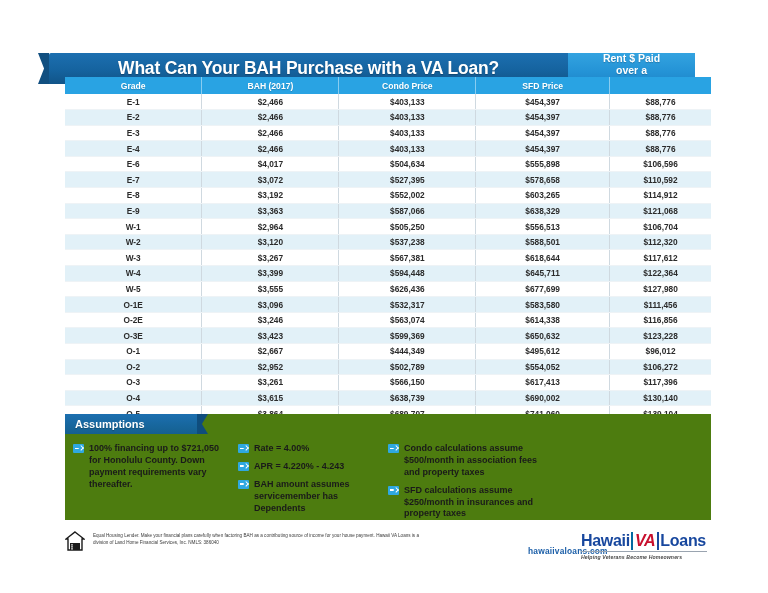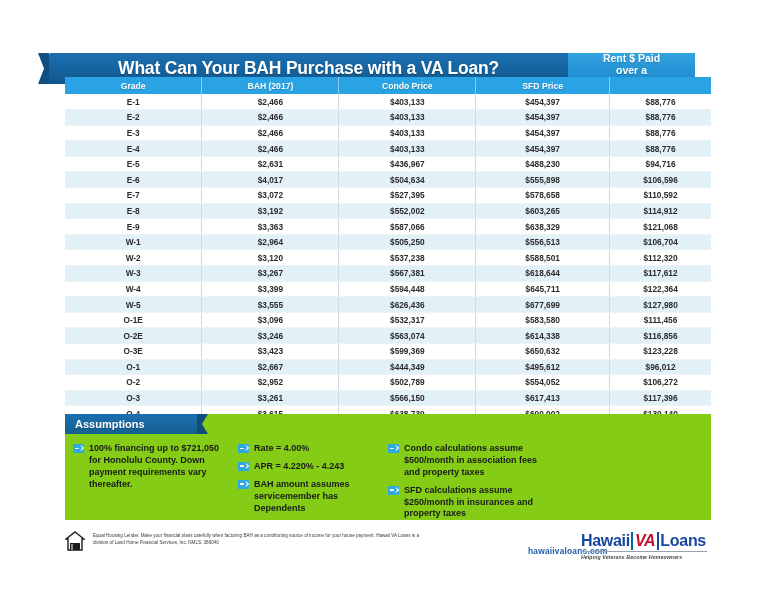--- a/index.html
+++ b/index.html
@@ -75,21 +75,21 @@
     border-bottom: 1px solid #eef3f6;
   }
   .table tbody td:last-child { border-right: none; }
   .table tbody tr:nth-child(even) td { background: #e2f1f8; }
   .table tbody tr:nth-child(odd)  td { background: #ffffff; }
 
   
   .assump {
     position: absolute; left: 65px; top: 414px;
     width: 646px; height: 106px;
-    background: #84cc16;
+    background: #4d7c0f;
   }
   .assump-banner {
     position: relative;
     width: 132px; height: 20px;
     background: linear-gradient(180deg, #1c6fb0 0%, #14608f 100%);
     display: flex; align-items: center;
     padding-left: 10px;
   }
   .assump-banner::after {
     content: ""; position: absolute; right: -11px; top: 0;
@@ -227,27 +227,20 @@
           <td>$88,776</td>
         </tr>
         <tr>
           <td>E-4</td>
           <td>$2,466</td>
           <td>$403,133</td>
           <td>$454,397</td>
           <td>$88,776</td>
         </tr>
         <tr>
-          <td>E-5</td>
-          <td>$2,631</td>
-          <td>$436,967</td>
-          <td>$488,230</td>
-          <td>$94,716</td>
-        </tr>
-        <tr>
           <td>E-6</td>
           <td>$4,017</td>
           <td>$504,634</td>
           <td>$555,898</td>
           <td>$106,596</td>
         </tr>
         <tr>
           <td>E-7</td>
           <td>$3,072</td>
           <td>$527,395</td>

